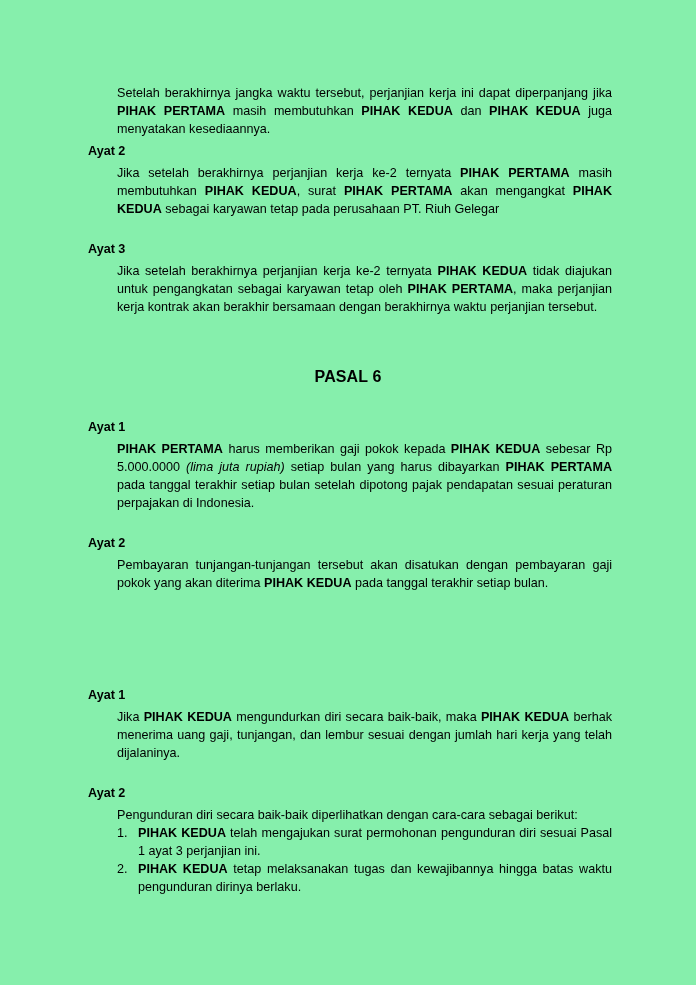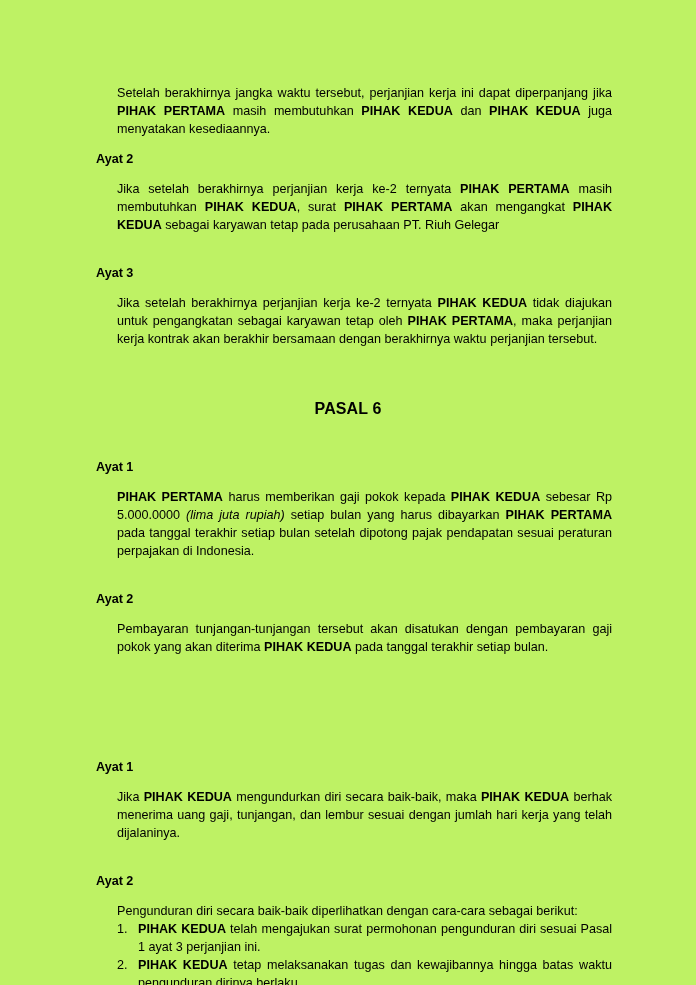--- a/index.html
+++ b/index.html
@@ -11,39 +11,39 @@
     width: 696px;
     height: 985px;
     font-family: "Liberation Sans", sans-serif;
     color: #000000;
     -webkit-font-smoothing: none;
   }
   .page {
     position: relative;
     width: 696px;
     height: 985px;
-    background: #bef264;
+    background: #86efac;
     overflow: hidden;
   }
   .content {
     position: absolute;
     left: 84px;
     top: 84px;
     width: 528px;
   }
   .para {
     margin: 0;
     font-size: 12.6px;
     line-height: 18px;
     text-align: justify;
     text-justify: inter-word;
     margin-left: 33px;
   }
   .ayat {
-    margin: 12px;
+    margin: 4px;
     font-size: 12.6px;
     line-height: 18px;
     font-weight: bold;
     text-align: left;
   }
   .heading-block {
     text-align: center;
     margin: 0;
   }
   .heading {

